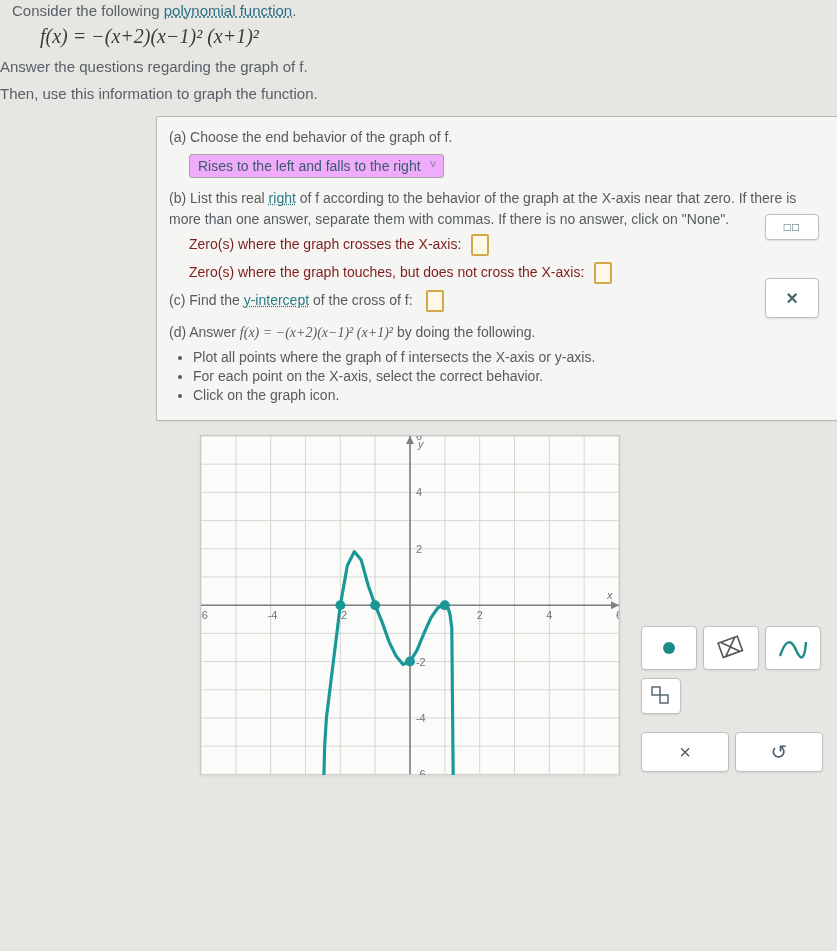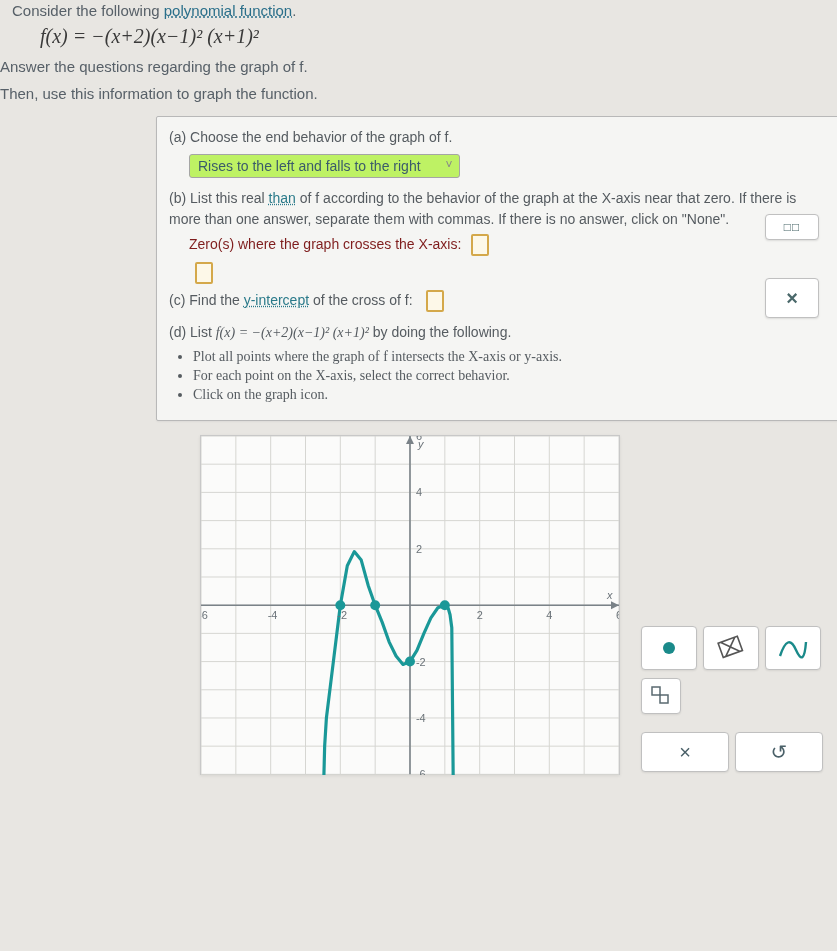--- a/index.html
+++ b/index.html
@@ -31,22 +31,22 @@
     width: 684px;
     padding: 10px 12px 14px 12px;
     border-radius: 2px;
     box-shadow: 0 1px 2px rgba(0,0,0,0.05);
     position: relative;
   }
   .part-label { color: #555b60; font-size: 14px; line-height: 1.5; }
   .select-box {
     display: inline-block;
     border: 1px solid #a5a5a5;
-    background: #bef264;
-    padding: 3px 38px 3px 8px;
+    background: #f0abfc;
+    padding: 3px 22px 3px 8px;
     margin: 6px 0 10px 20px;
     border-radius: 3px;
     color: #3b5b6a;
     font-size: 14px;
     position: relative;
   }
   .select-box::after {
     content: "˅";
     position: absolute;
     right: 6px;
@@ -59,21 +59,21 @@
     display: inline-block;
     width: 18px;
     height: 22px;
     border: 2px solid #d4a84a;
     background: #fdf8e8;
     vertical-align: middle;
     margin-left: 6px;
     border-radius: 2px;
   }
   .part-c .answer-slot { margin-left: 10px; }
-  .bullet-list { margin: 6px 0 0 24px; font-family: Liberation Serif, serif; }
+  .bullet-list { margin: 6px 0 0 24px; }
   .bullet-list li { color: #555b60; font-size: 14px; margin: 3px 0; }
   .formula-inline { font-family: 'Times New Roman', serif; font-style: italic; }
 
   .right-tools {
     position: absolute;
     right: 2px;
     top: 244px;
     width: 70px;
   }
   .tool-btn {
@@ -153,42 +153,43 @@
 <div class="question-card">
 
   <div class="part-label">
     <span>(a)</span> <span>Choose the end behavior of the graph of f.</span>
   </div>
   <div class="select-box">Rises to the left and falls to the right</div>
 
   <div class="part-label">
     <span>(b)</span>
     <span>List this real</span>
-    <span class="dotted">than</span>
+    <span class="dotted">right</span>
     <span>of f according to the behavior of the graph at the X-axis near that zero. If there is more than one answer, separate them with commas. If there is no answer, click on "None".</span>
   </div>
   <div class="sub-indent">
     <span>Zero(s) where the graph crosses the X-axis:</span>
     <span class="answer-slot"></span>
   </div>
   <div class="sub-indent">
+    <span>Zero(s) where the graph touches, but does not cross the X-axis:</span>
     <span class="answer-slot"></span>
   </div>
 
   <div class="part-label part-c">
     <span>(c)</span>
     <span>Find the</span>
     <span class="dotted">y-intercept</span>
     <span>of the cross of f:</span>
     <span class="answer-slot"></span>
   </div>
 
   <div class="part-label" style="margin-top:10px">
     <span>(d)</span>
-    <span>List</span>
+    <span>Answer</span>
     <span class="formula-inline">f(x) = −(x+2)(x−1)² (x+1)²</span>
     <span>by doing the following.</span>
   </div>
   <ul class="bullet-list">
     <li>Plot all points where the graph of f intersects the X-axis or y-axis.</li>
     <li>For each point on the X-axis, select the correct behavior.</li>
     <li>Click on the graph icon.</li>
   </ul>
 </div>
 

